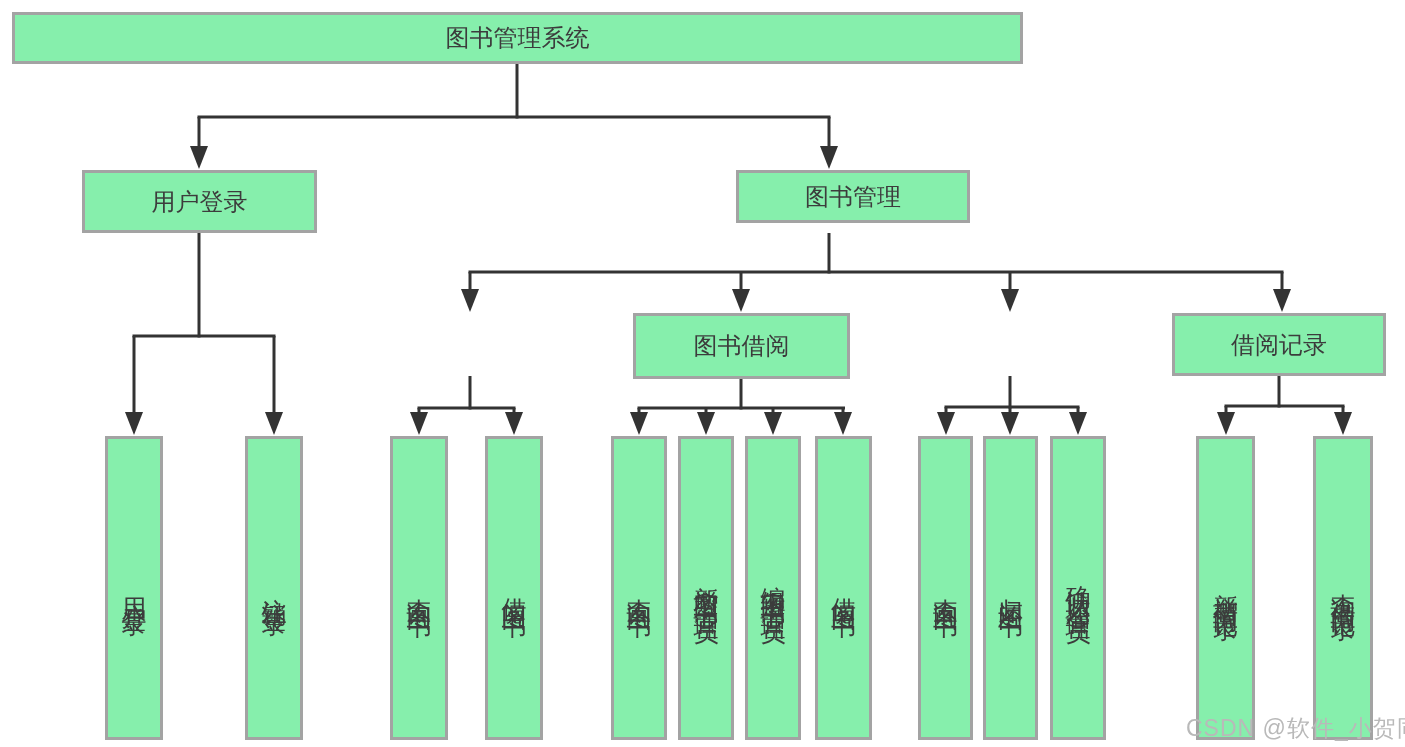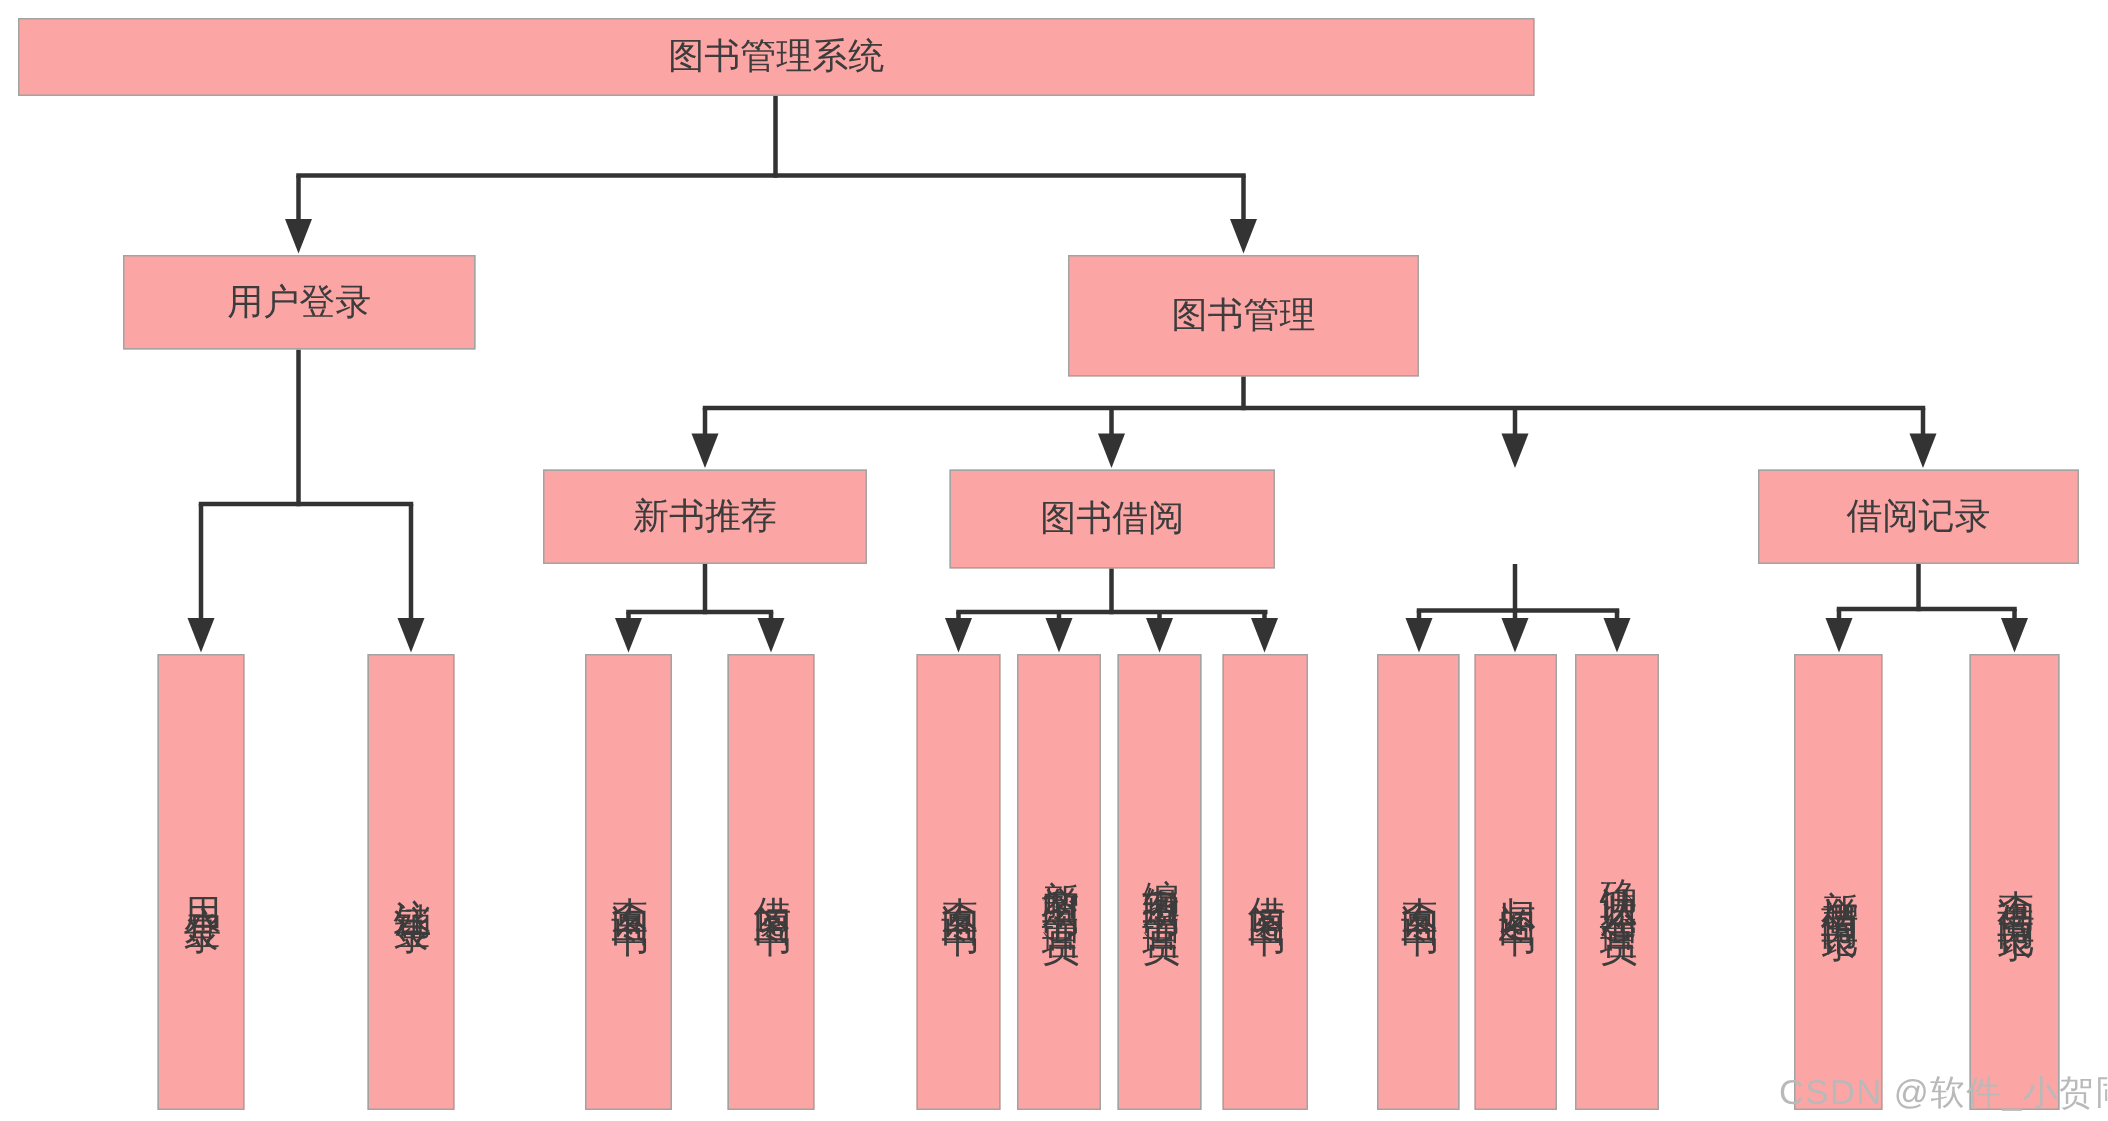--- a/index.html
+++ b/index.html
@@ -3,21 +3,21 @@
 <meta charset="utf-8">
 <style>
   html,body{margin:0;padding:0;background:#ffffff;}
   .stage{
     position:relative;width:1405px;height:747px;background:#ffffff;
     font-family:"Liberation Sans","DejaVu Sans",sans-serif;
     color:#3c3c3c;overflow:hidden;
   }
   .wires{position:absolute;left:0;top:0;width:1405px;height:747px;}
   .box{
-    position:absolute;box-sizing:border-box;border:1px solid #a3a3a3;background:#fca5a5;
+    position:absolute;box-sizing:border-box;border:3px solid #a3a3a3;background:#86efac;
     display:flex;align-items:center;justify-content:center;
     font-size:24px;line-height:1;white-space:nowrap;
   }
   .vbox{
     writing-mode:vertical-rl;text-orientation:mixed;
     font-size:25px;letter-spacing:5px;line-height:1;
   }
   .watermark{
     position:absolute;left:1186px;top:713px;z-index:10;
     font-size:23px;letter-spacing:1px;color:#b9b9b9;white-space:nowrap;
@@ -100,23 +100,22 @@
       <line x1="1226" y1="406" x2="1226" y2="416"></line>
       <polygon points="1217,412 1235,412 1226,435" fill="#333333" stroke="none"></polygon>
       <line x1="1343" y1="406" x2="1343" y2="416"></line>
       <polygon points="1334,412 1352,412 1343,435" fill="#333333" stroke="none"></polygon>
     </g>
   </svg>
 
   <div class="box" style="left:12px;top:12px;width:1011px;height:52px">图书管理系统</div>
 
   <div class="box" style="left:82px;top:170px;width:235px;height:63px">用户登录</div>
-  <div class="box" style="left:712px;top:170px;width:234px;height:81px">图书管理</div>
+  <div class="box" style="left:736px;top:170px;width:234px;height:53px">图书管理</div>
 
-  <div class="box" style="left:362px;top:313px;width:216px;height:63px">新书推荐</div>
   <div class="box" style="left:633px;top:313px;width:217px;height:66px">图书借阅</div>
   <div class="box" style="left:1172px;top:313px;width:214px;height:63px">借阅记录</div>
 
   <div class="box vbox" style="left:105px;top:436px;width:58px;height:304px">用户登录</div>
   <div class="box vbox" style="left:245px;top:436px;width:58px;height:304px">注销登录</div>
 
   <div class="box vbox" style="left:390px;top:436px;width:58px;height:304px">查询图书</div>
   <div class="box vbox" style="left:485px;top:436px;width:58px;height:304px">借阅图书</div>
 
   <div class="box vbox" style="left:611px;top:436px;width:56px;height:304px">查询图书</div>

